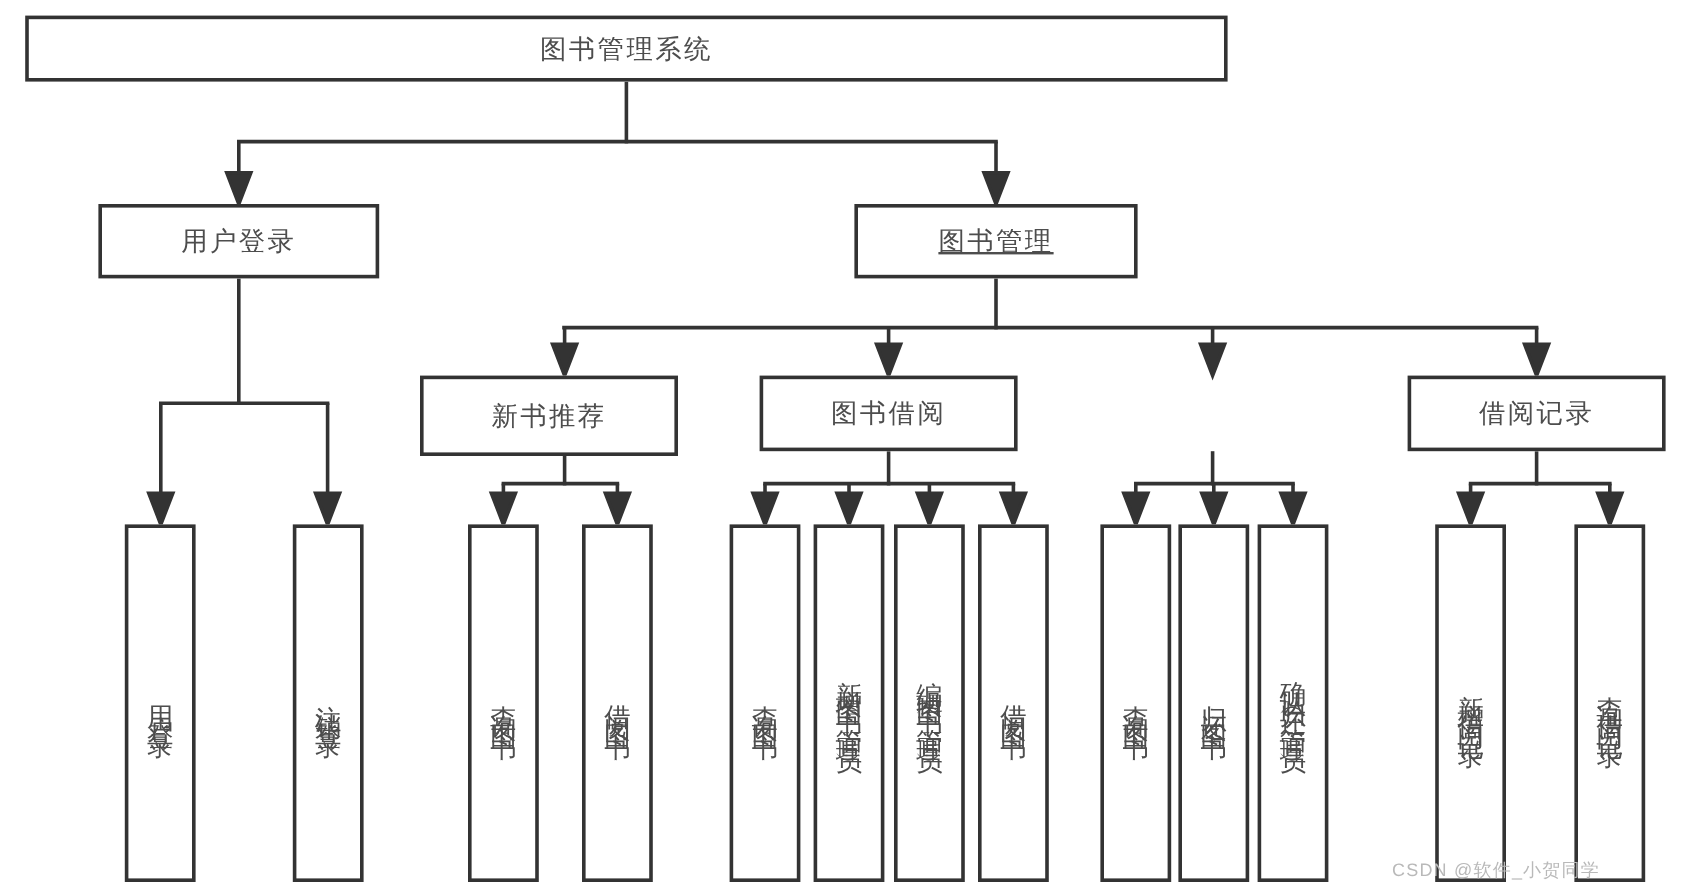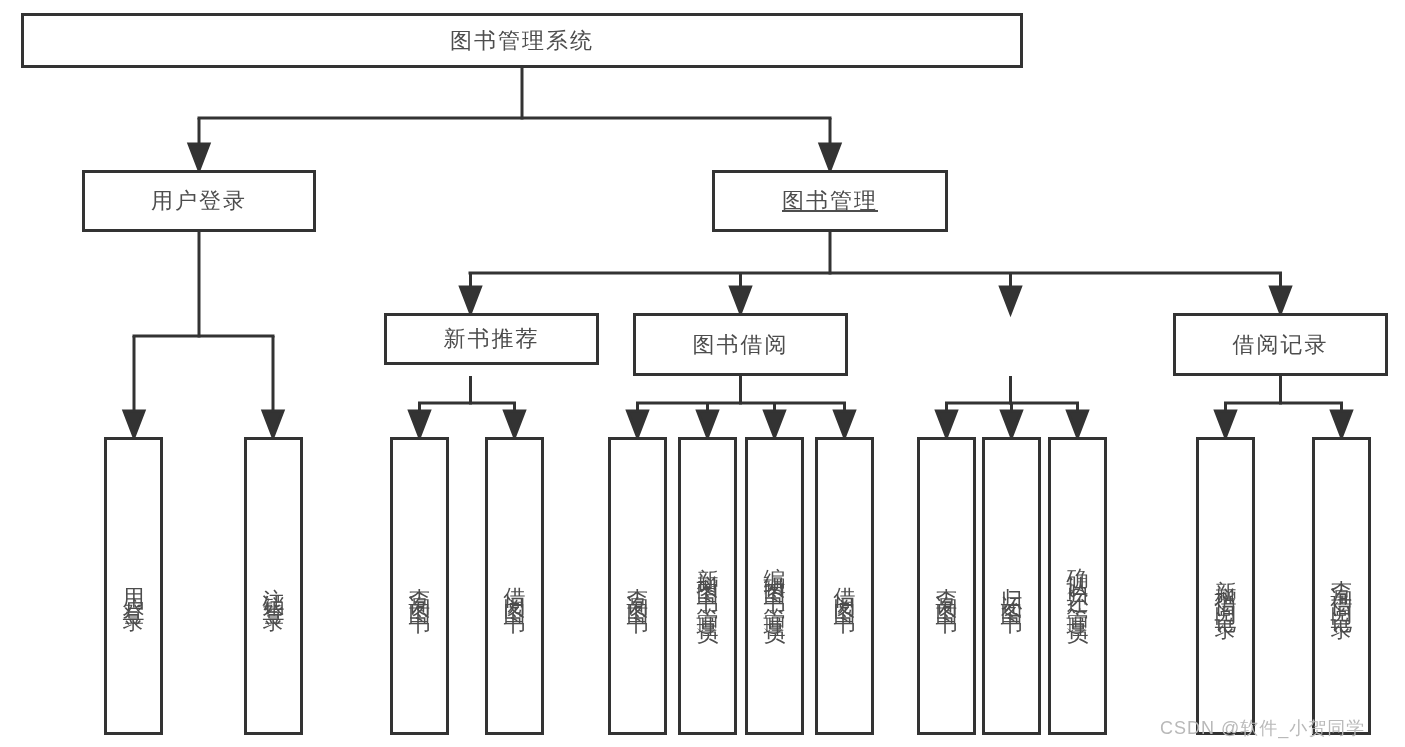--- a/index.html
+++ b/index.html
@@ -21,21 +21,21 @@
     width:59px; height:298px; top:437px;
     display:flex; align-items:center; justify-content:center;
     color:#4d4d4d; z-index:2;
   }
   .vtext {
     writing-mode:vertical-rl; text-orientation:mixed;
     font-size:22px; letter-spacing:8px; line-height:1; white-space:nowrap;
   }
   .watermark {
     position:absolute; left:1160px; top:716px; z-index:5;
-    color:#b9b9b9; font-size:18px; letter-spacing:1px; white-space:nowrap;text-align:right;
+    color:#b9b9b9; font-size:15px; letter-spacing:1px; white-space:nowrap;text-align:right;
   }
 </style>
 </head>
 <body>
 
 <div class="canvas">
 
   <svg class="lines" viewBox="0 0 1405 747" xmlns="http://www.w3.org/2000/svg">
     <g stroke="#333333" stroke-width="3" fill="#333333">
 
@@ -118,21 +118,21 @@
     <span>图书管理系统</span>
   </div>
 
   <div class="node" style="left:82px; top:170px; width:234px; height:62px;">
     <span>用户登录</span>
   </div>
   <div class="node" style="left:712px; top:170px; width:236px; height:62px;text-decoration:underline;">
     <span>图书管理</span>
   </div>
 
-  <div class="node" style="left:384px; top:313px; width:215px; height:52px;">
+  <div class="node" style="left:350px; top:313px; width:215px; height:67px;">
     <span>新书推荐</span>
   </div>
   <div class="node" style="left:633px; top:313px; width:215px; height:63px;font-family:Liberation Serif, serif;">
     <span>图书借阅</span>
   </div>
   <div class="node" style="left:1173px; top:313px; width:215px; height:63px;">
     <span>借阅记录</span>
   </div>
 
   <div class="leaf" style="left:104px;">

